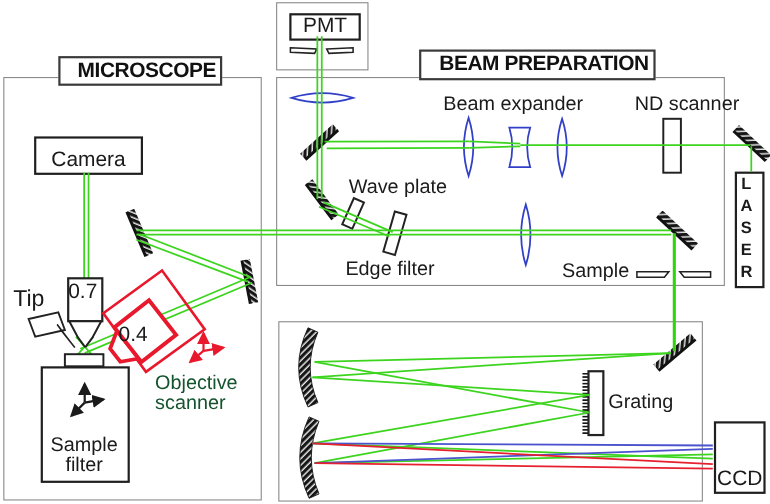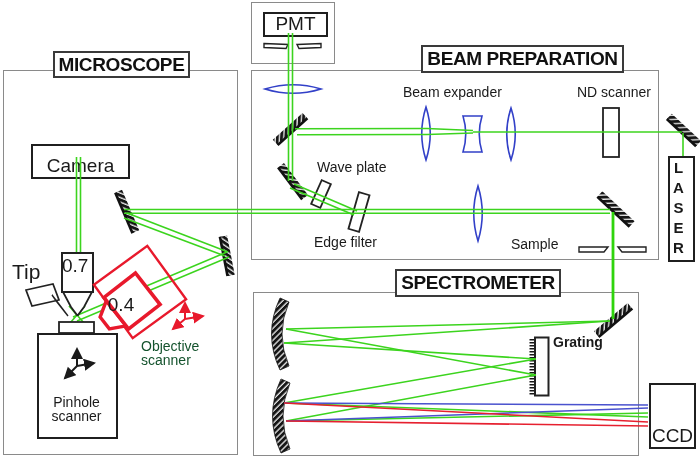--- a/index.html
+++ b/index.html
@@ -3,42 +3,42 @@
 <meta charset="utf-8">
 <style>
   html,body{margin:0;padding:0;background:#fff;}
   #stage{position:relative;width:700px;height:458px;background:#fff;overflow:hidden;
          font-family:"Liberation Sans","DejaVu Sans",sans-serif;}
   .container-box{position:absolute;border:1.6px solid #8a8a8a;background:transparent;z-index:1;}
   .component-box{position:absolute;border:2px solid #1f1f1f;background:#fff;z-index:1;
                  display:flex;align-items:flex-end;justify-content:center;color:#1a1a1a;}
   .title-box{position:absolute;border:2px solid #3a3a3a;background:#fff;z-index:3;
              display:flex;align-items:center;justify-content:center;
-             font-weight:bold;font-size:19px;letter-spacing:-0.4px;color:#111;}
-  .lbl{position:absolute;z-index:3;color:#1a1a1a;font-size:14px;white-space:nowrap;}
+             font-weight:bold;font-size:19px;letter-spacing:-0.4px;color:#111;padding-left:12px;}
+  .lbl{position:absolute;z-index:3;color:#1a1a1a;font-size:18px;white-space:nowrap;}
   .lbl-red{color:#14532d;font-weight:400;}
   svg.optics{position:absolute;left:0;top:0;z-index:2;}
   #laser-box{writing-mode:vertical-rl;text-orientation:upright;letter-spacing:3px;
              font-size:15px;font-weight:600;justify-content:center;}
   .two-line{white-space:normal;line-height:1.02;}
 </style>
 </head>
 <body>
 
 <div id="stage">
 
   <div class="container-box" style="left:3px;top:70px;width:233px;height:383px;"></div>
   <div class="container-box" style="left:251px;top:70px;width:406px;height:188px;"></div>
   <div class="container-box" style="left:253px;top:292px;width:384px;height:162px;"></div>
   <div class="container-box" style="left:251px;top:2px;width:82px;height:60px;"></div>
 
   <div class="component-box" style="left:263px;top:12px;width:61px;height:21px;font-size:19px;">
     <span>PMT</span>
   </div>
-  <div class="component-box" style="left:31px;top:124px;width:95px;height:31px;font-size:19px;margin-top:20px;">
+  <div class="component-box" style="left:31px;top:124px;width:95px;height:31px;font-size:19px;">
     <span>Camera</span>
   </div>
   <div class="component-box" id="laser-box" style="left:668px;top:156px;width:23px;height:102px;">
     <span>LASER</span>
   </div>
   <div class="component-box" style="left:649px;top:383px;width:43px;height:62px;font-size:19px;">
     <span>CCD</span>
   </div>
   <div class="component-box" style="left:37px;top:333px;width:77px;height:102px;"></div>
 
@@ -191,32 +191,29 @@
     <g stroke="#1a1a1a" stroke-width="2" fill="none">
       <line x1="77" y1="366" x2="77" y2="349" marker-end="url(#arrB)"></line>
       <line x1="77" y1="366" x2="94" y2="363" marker-end="url(#arrB)"></line>
       <line x1="77" y1="366" x2="65" y2="378" marker-end="url(#arrB)"></line>
     </g>
   </svg>
 
   <div class="title-box" style="left:53px;top:51px;width:133px;height:23px;">
     <span>MICROSCOPE</span>
   </div>
-  <div class="title-box" style="left:381px;top:45px;width:199px;height:24px;margin-left:40px;">
+  <div class="title-box" style="left:381px;top:45px;width:199px;height:24px;">
     <span>BEAM PREPARATION</span>
-  </div>
-  <div class="title-box" style="left:395px;top:269px;width:162px;height:24px;">
-    <span>SPECTROMETER</span>
   </div>
 
   <div class="lbl" style="left:403px;top:84px;">Beam expander</div>
   <div class="lbl" style="left:577px;top:84px;">ND scanner</div>
   <div class="lbl" style="left:317px;top:159px;">Wave plate</div>
   <div class="lbl" style="left:314px;top:234px;">Edge filter</div>
   <div class="lbl" style="left:511px;top:236px;">Sample</div>
-  <div class="lbl" style="left:553px;top:334px;font-weight:bold;">Grating</div>
+  <div class="lbl" style="left:553px;top:355px;">Grating</div>
   <div class="lbl" style="left:12px;top:260px;font-size:21px;">Tip</div>
   <div class="lbl" style="left:62px;top:255px;width:31px;text-align:left;font-size:19px;">0.7</div>
   <div class="lbl" style="left:104px;top:294px;width:34px;text-align:center;font-size:19px;">0.4</div>
   <div class="lbl lbl-red two-line" style="left:141px;top:339px;width:92px;">Objective scanner</div>
-  <div class="lbl two-line" style="left:40px;top:395px;width:73px;text-align:center;">Pinhole scanner</div>
+  <div class="lbl two-line" style="left:40px;top:395px;width:73px;text-align:center;">Sample filter</div>
 
 </div>
 
 </body></html>

